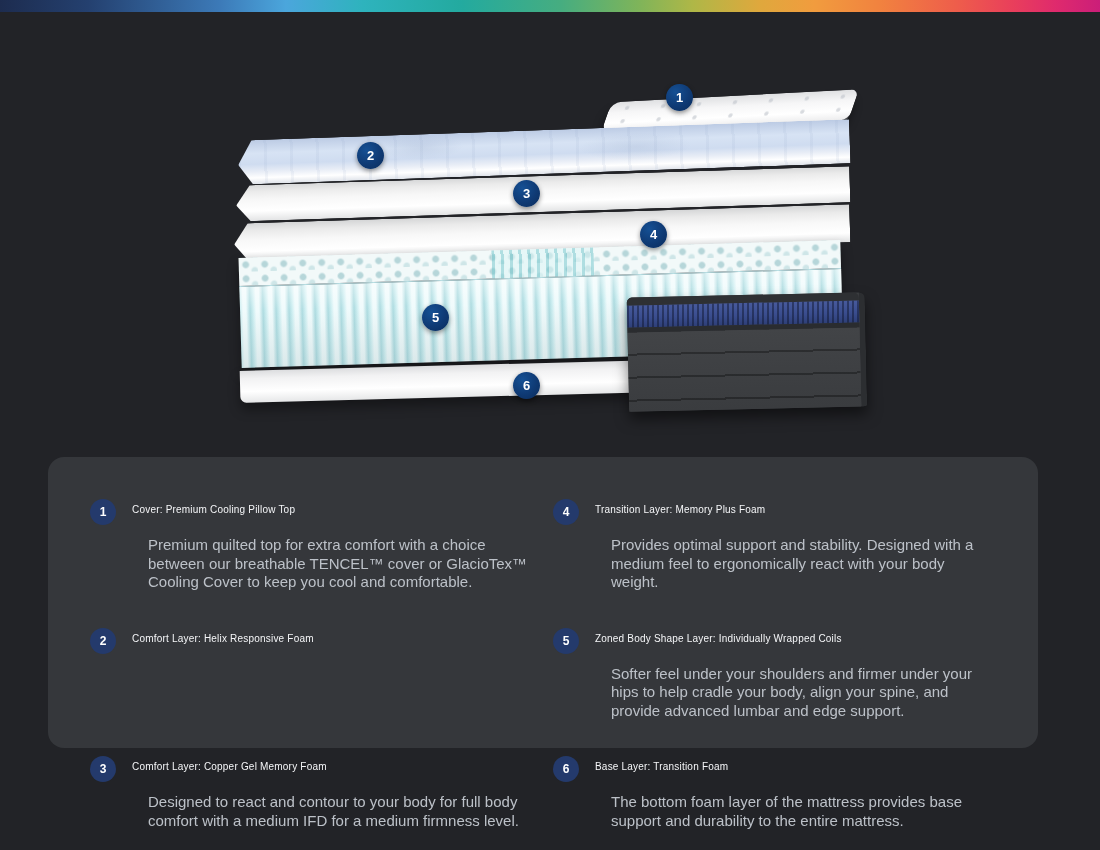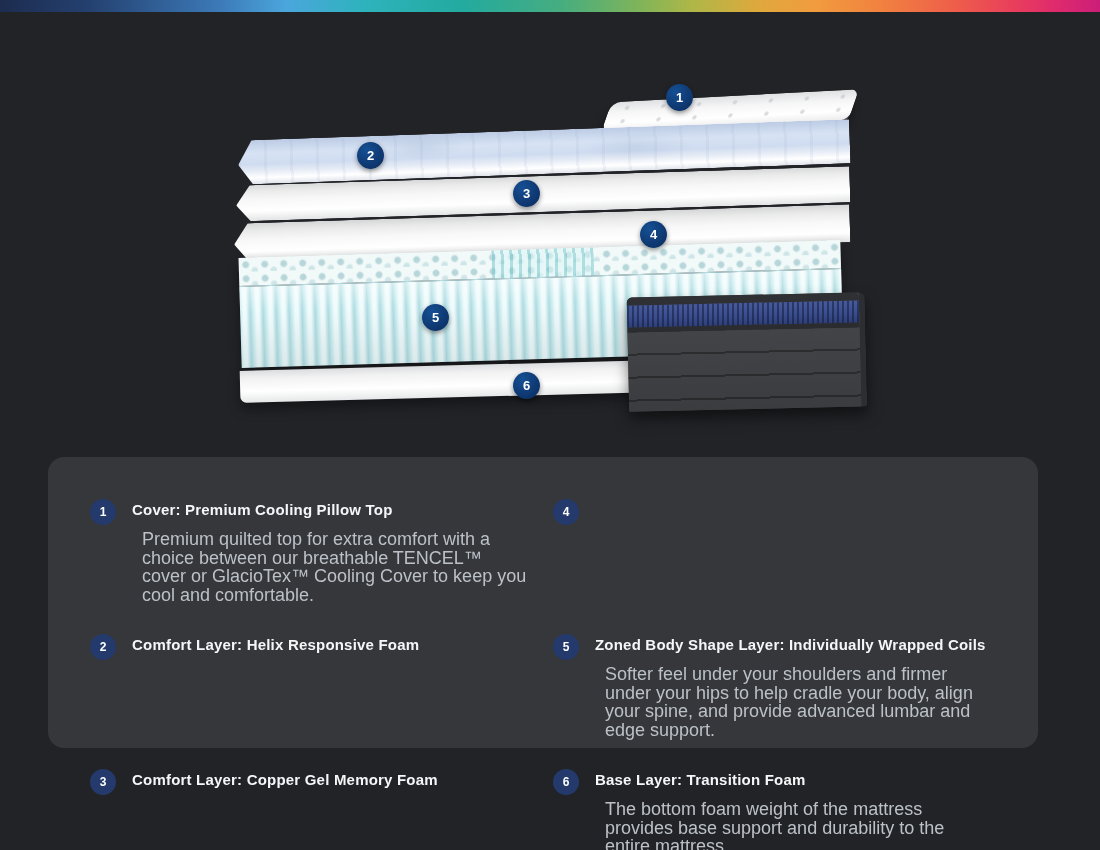--- a/index.html
+++ b/index.html
@@ -75,23 +75,23 @@
   
   .card{position:absolute;left:48px;top:457px;width:990px;height:291px;
     background:#35373b;border-radius:16px;box-sizing:border-box;
     padding:43px 42px 0 42px;}
   .grid{display:grid;grid-template-columns:463px 1fr;column-gap:0;row-gap:21px;}
   .item{display:flex;gap:16px;align-items:flex-start;}
   .cbadge{width:26px;height:26px;border-radius:50%;background:#243a6c;color:#fff;
     font-weight:bold;font-size:12px;display:flex;align-items:center;
     justify-content:center;flex:none;margin-top:-1px;}
   .itext{flex:1;min-width:0;}
-  .ititle{color:#f5f6f8;font-size:15px;font-weight:bold;letter-spacing:.2px;
+  .ititle{color:#f5f6f8;font-size:10px;font-weight:normal;letter-spacing:.2px;
     line-height:20px;margin:0 0 3px 0;}
-  .idesc{color:#bcc1c8;font-size:18px;line-height:18.5px;margin:10px;max-width:388px;}
+  .idesc{color:#bcc1c8;font-size:15px;line-height:18.5px;margin:16px;max-width:388px;}
 </style>
 </head>
 <body>
 
 <div class="page">
 
   <div class="rainbow"></div>
 
   <div class="diagram">
 
@@ -133,20 +133,24 @@
       <div class="item">
         <div class="cbadge">1</div>
         <div class="itext">
           <p class="ititle">Cover: Premium Cooling Pillow Top</p>
           <p class="idesc">Premium quilted top for extra comfort with a choice between our breathable TENCEL™ cover or GlacioTex™ Cooling Cover to keep you cool and comfortable.</p>
         </div>
       </div>
 
       <div class="item">
         <div class="cbadge">4</div>
+        <div class="itext">
+          <p class="ititle">Transition Layer: Memory Plus Foam</p>
+          <p class="idesc">Provides optimal support and stability. Designed with a medium feel to ergonomically react with your body weight.</p>
+        </div>
       </div>
 
       <div class="item">
         <div class="cbadge">2</div>
         <div class="itext">
           <p class="ititle">Comfort Layer: Helix Responsive Foam</p>
         </div>
       </div>
 
       <div class="item">
@@ -154,27 +158,28 @@
         <div class="itext">
           <p class="ititle">Zoned Body Shape Layer: Individually Wrapped Coils</p>
           <p class="idesc">Softer feel under your shoulders and firmer under your hips to help cradle your body, align your spine, and provide advanced lumbar and edge support.</p>
         </div>
       </div>
 
       <div class="item">
         <div class="cbadge">3</div>
         <div class="itext">
           <p class="ititle">Comfort Layer: Copper Gel Memory Foam</p>
+          <p class="idesc">Designed to react and contour to your body for full body comfort with a medium IFD for a medium firmness level.</p>
         </div>
       </div>
 
       <div class="item">
         <div class="cbadge">6</div>
         <div class="itext">
           <p class="ititle">Base Layer: Transition Foam</p>
-          <p class="idesc">The bottom foam weight of the mattress provides base support and durability to the entire mattress.</p>
+          <p class="idesc">The bottom foam layer of the mattress provides base support and durability to the entire mattress.</p>
         </div>
       </div>
 
     </div>
   </div>
 
 </div>
 
 </body></html>

